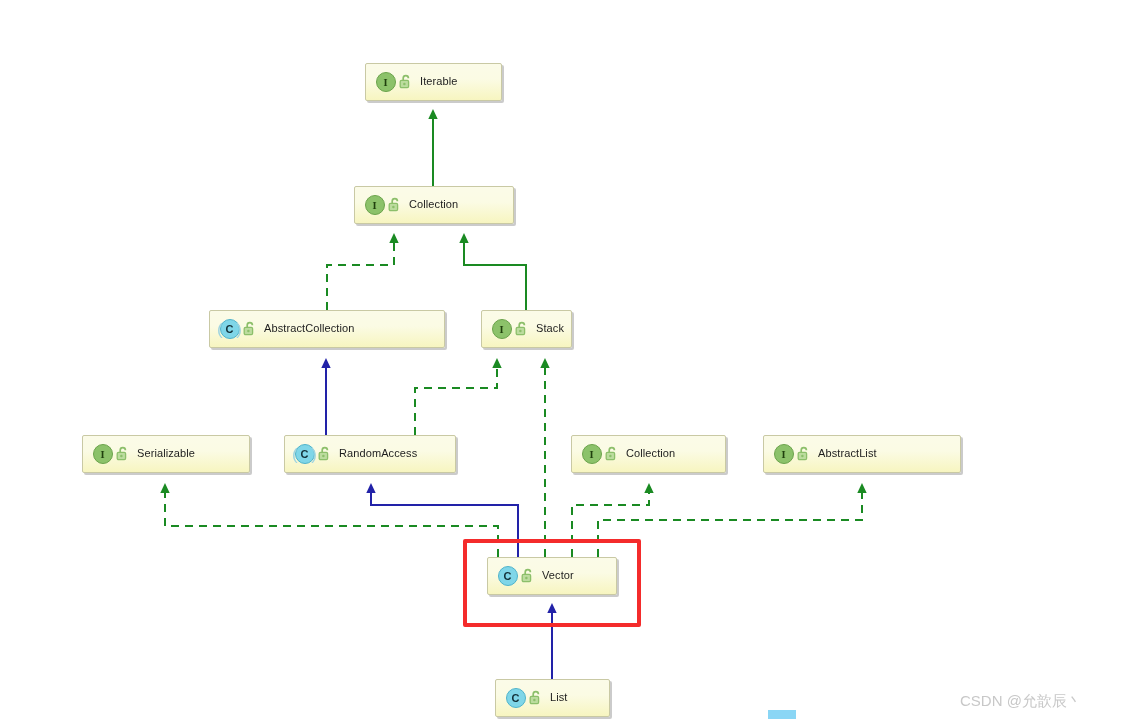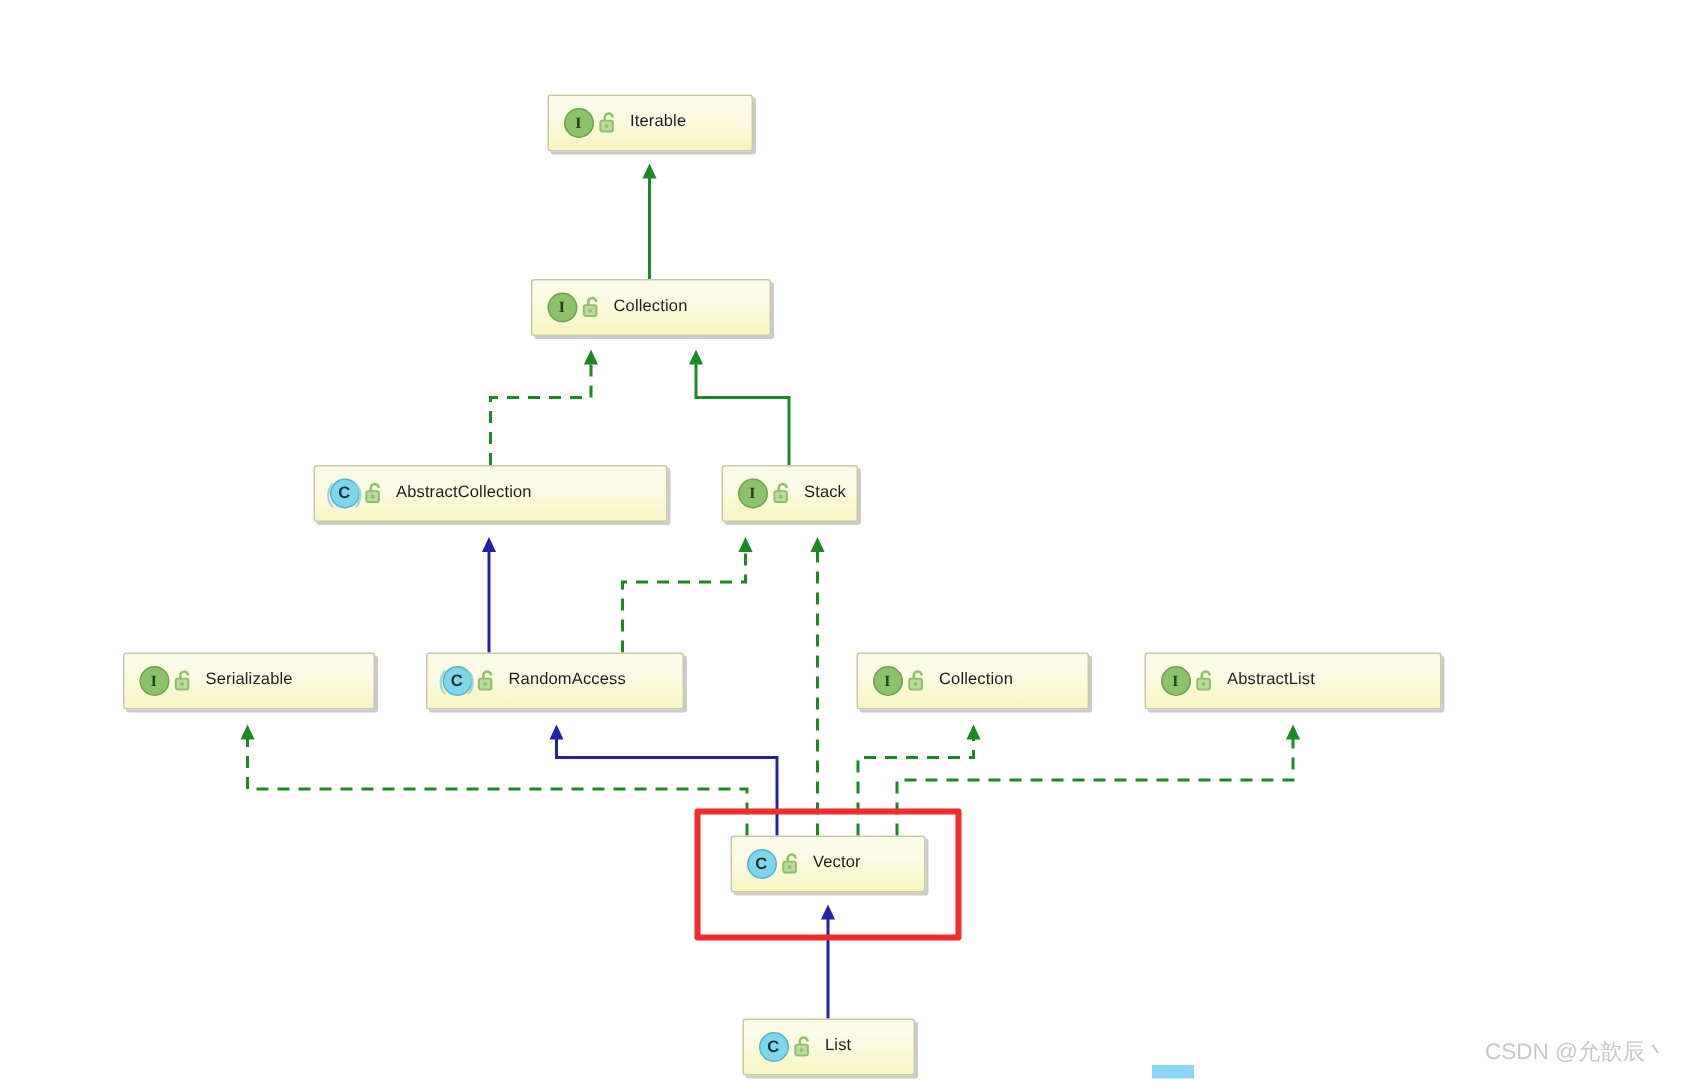--- a/index.html
+++ b/index.html
@@ -317,15 +317,15 @@
             <rect x="1.2" y="6.4" width="8.4" height="7.2" rx="1.3" fill="#bcdc9e" stroke="#8cbf6a" stroke-width="1.3"></rect>
             <circle cx="5.4" cy="10.0" r="1.25" fill="#8cbf6a"></circle>
           </svg>
         </span>
         <span class="node-label">List</span>
       </div>
     </div>
 
   <div class="blue-artifact" style="left:768px; top:710px; width:28px; height:9px;"></div>
 
-  <div class="watermark" style="left: 990px; top: 692px;">CSDN @允歆辰丶</div>
+  <div class="watermark" style="left: 960px; top: 692px;">CSDN @允歆辰丶</div>
 
 </div>
 
 </body></html>

